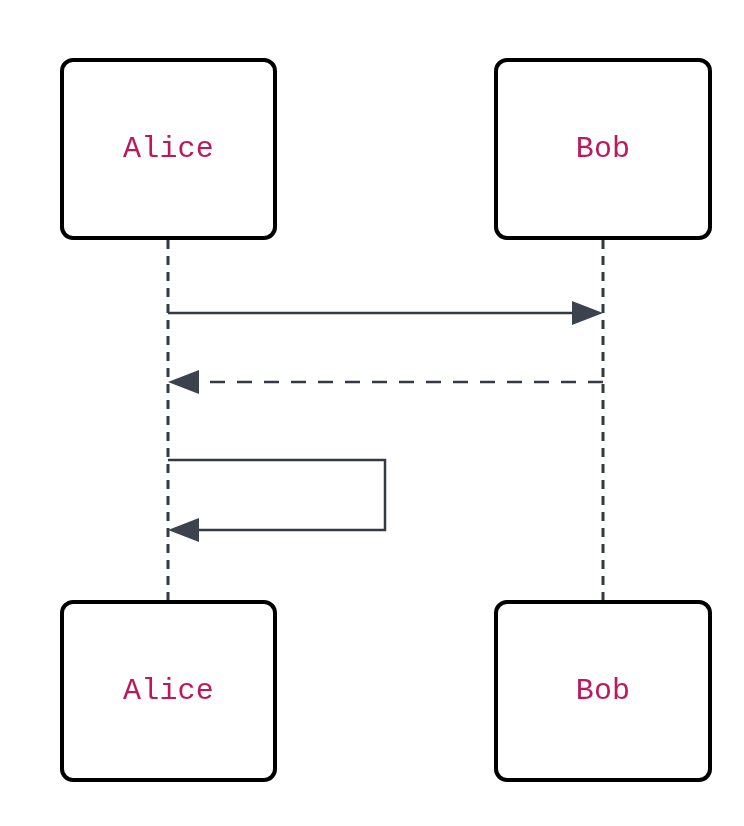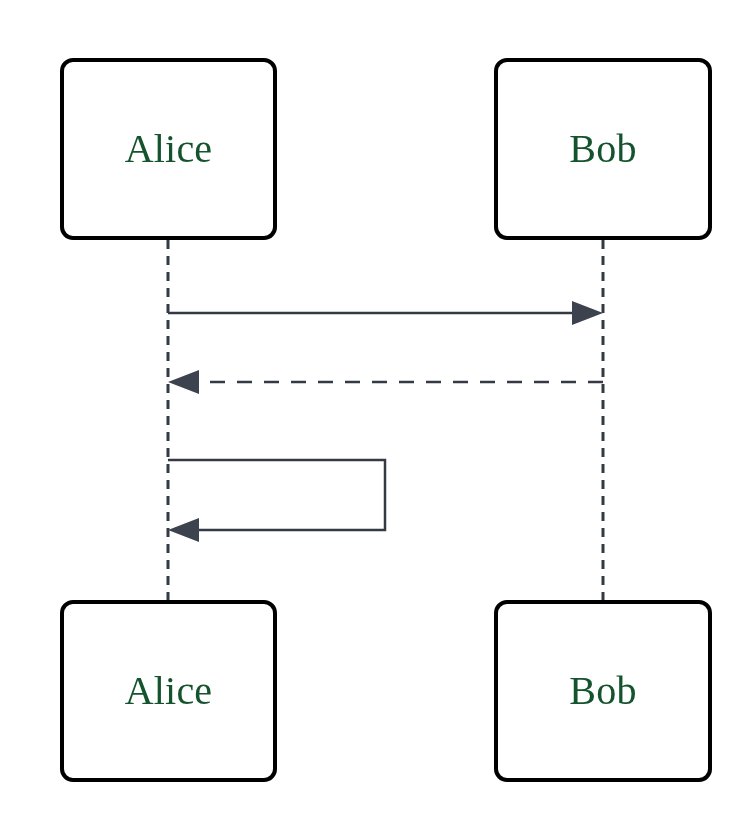--- a/index.html
+++ b/index.html
@@ -29,23 +29,23 @@
     position: absolute;
     box-sizing: border-box;
     background: #ffffff;
     border: 4px solid #000000;
     border-radius: 13px;
     display: flex;
     align-items: center;
     justify-content: center;
   }
   .participant-label {
-    font-family: Liberation Serif, serif;
-    font-size: 40px;
-    color: #14532d;
+    font-family: Liberation Mono, monospace;
+    font-size: 30px;
+    color: #be185d;
     line-height: 1;
     letter-spacing: 0.2px;
     white-space: nowrap;
   }
 </style>
 </head>
 <body>
 
 <div id="canvas">
 

